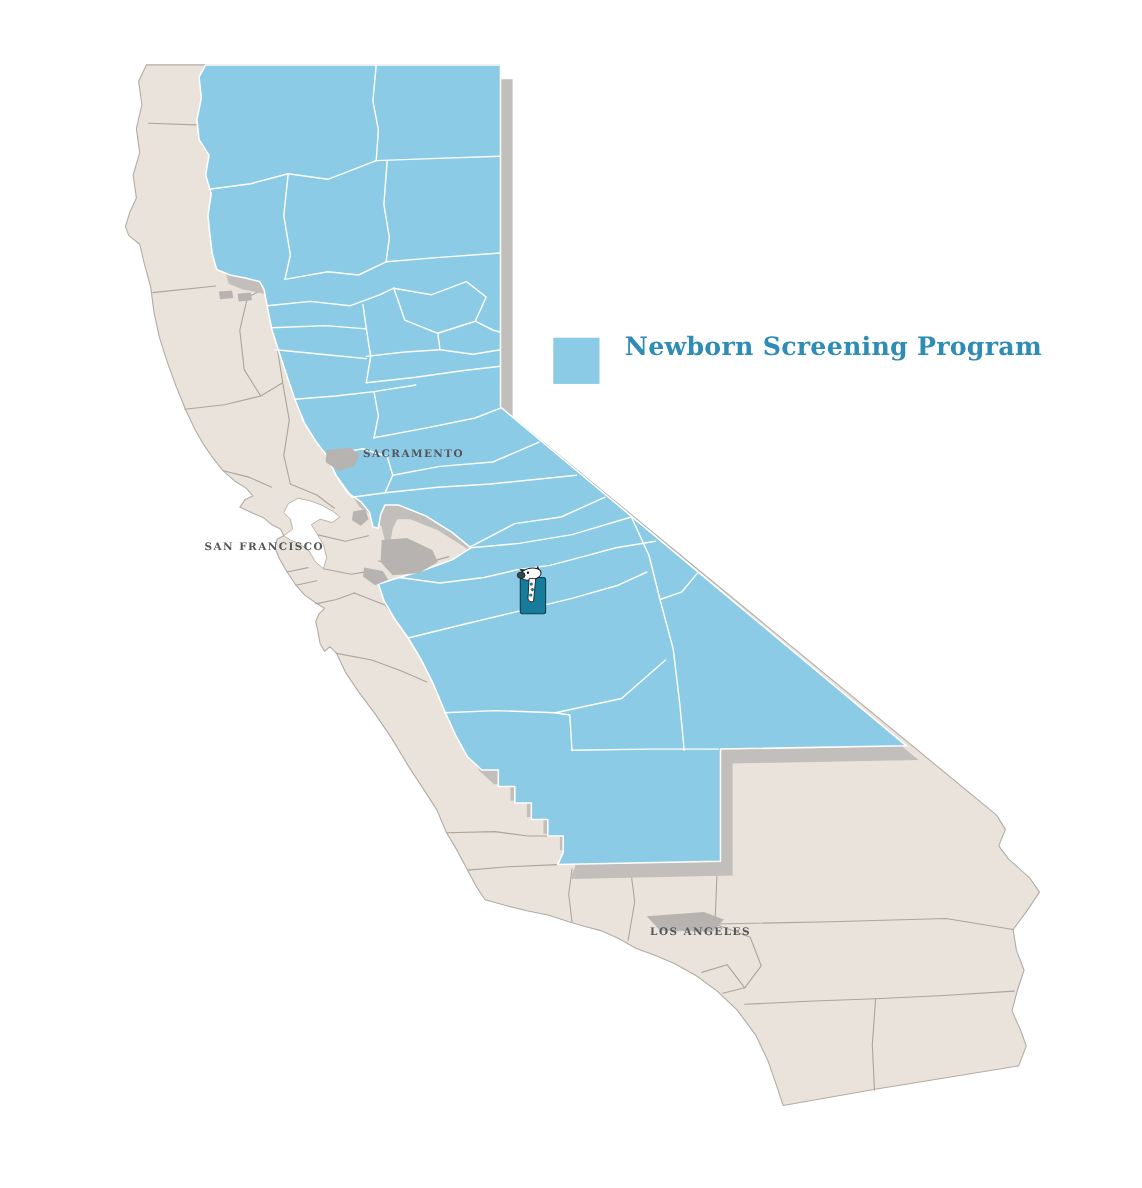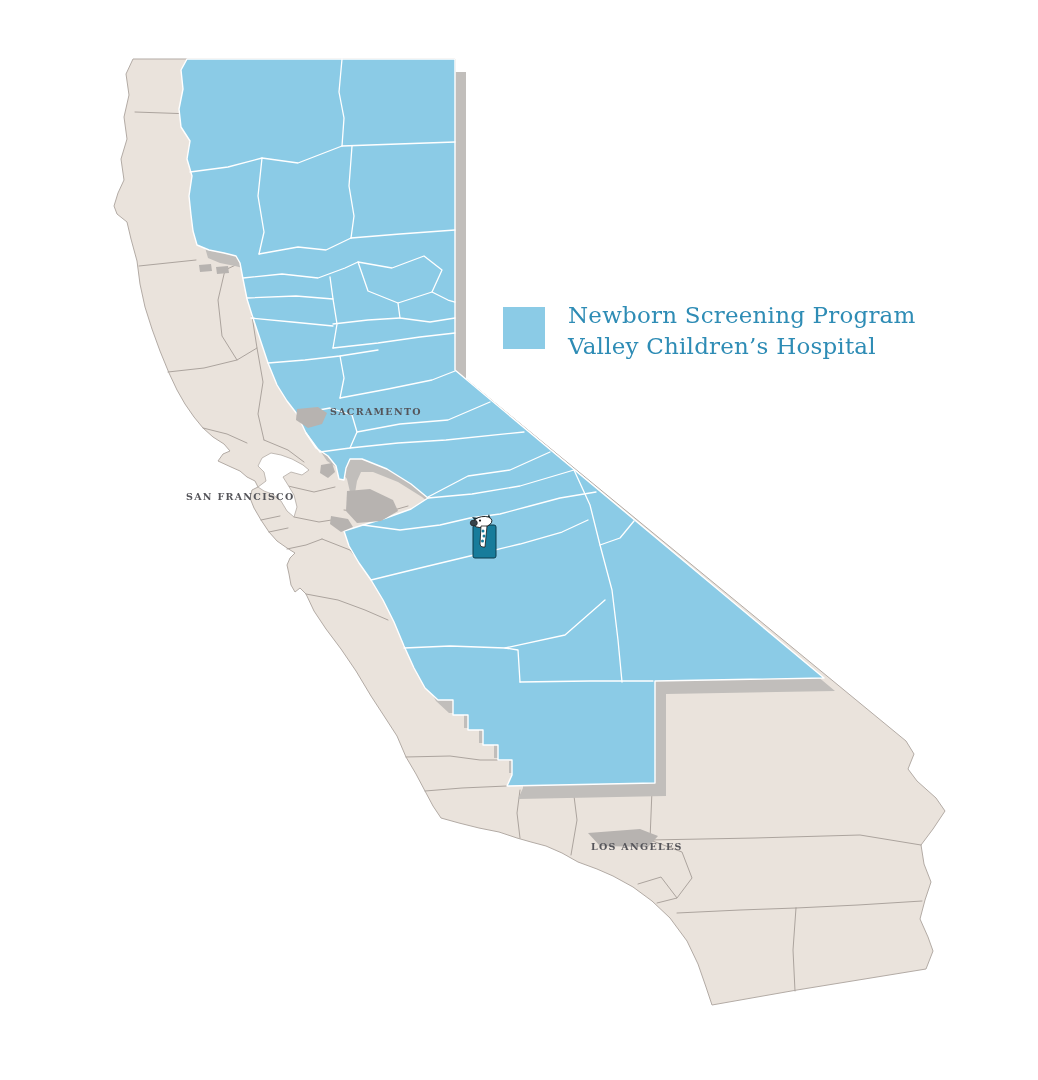--- a/index.html
+++ b/index.html
@@ -10,21 +10,21 @@
   .svc{stroke:#FFFFFF;stroke-width:1.4;stroke-linejoin:round;}
   .shadow{stroke:none;}
   .gline{fill:none;stroke:#ACA49E;stroke-width:1;stroke-linejoin:round;stroke-linecap:round;}
   .wline{fill:none;stroke:#FFFFFF;stroke-width:1.3;stroke-linejoin:round;stroke-linecap:round;}
   .urban{stroke:none;}
   .bay{stroke:#B3ABA5;stroke-width:0.8;}
   .citylabel{font-family:"DejaVu Serif", serif;font-weight:bold;font-size:9.5px;
              letter-spacing:1.3px;}
   .legend{position:absolute;left:503px;top:300px;display:flex;align-items:flex-start;gap:23px;}
   .legend-swatch{width:42px;height:42px;margin-top:7px;flex:0 0 auto;}
-  .legend-text{font-weight:normal;font-size:23px;line-height:31px;letter-spacing:0.2px;}
+  .legend-text{font-weight:bold;font-size:23px;line-height:31px;letter-spacing:0.2px;}
 </style>
 </head>
 <body>
 
 <div class="stage">
 
 <svg width="1038" height="1080" viewBox="0 0 1038 1080">
   <defs>
     <path id="svcArea" d="M187,59 L455,59 L455,370 L824,678 L655,681 L655,783 L507,786 L512,775 L512,760
       L498,760 L498,745 L483,745 L483,730 L468,730 L468,715 L453,715 L453,700 L438,700
@@ -149,17 +149,16 @@
       <circle cx="15" cy="23" r="1.5" fill="#177C9B"></circle>
       <circle cx="13.5" cy="28" r="1.5" fill="#177C9B"></circle>
     </g>
   </g>
 </svg>
 
 <div class="legend">
   <div class="legend-swatch" style="background:#8BCBE6;"></div>
   <div class="legend-text" style="color: rgb(46, 140, 181);">
     <div>Newborn Screening Program</div>
-    <div>Valley Children’s Hospital</div>
   </div>
 </div>
 
 </div>
 
 </body></html>

